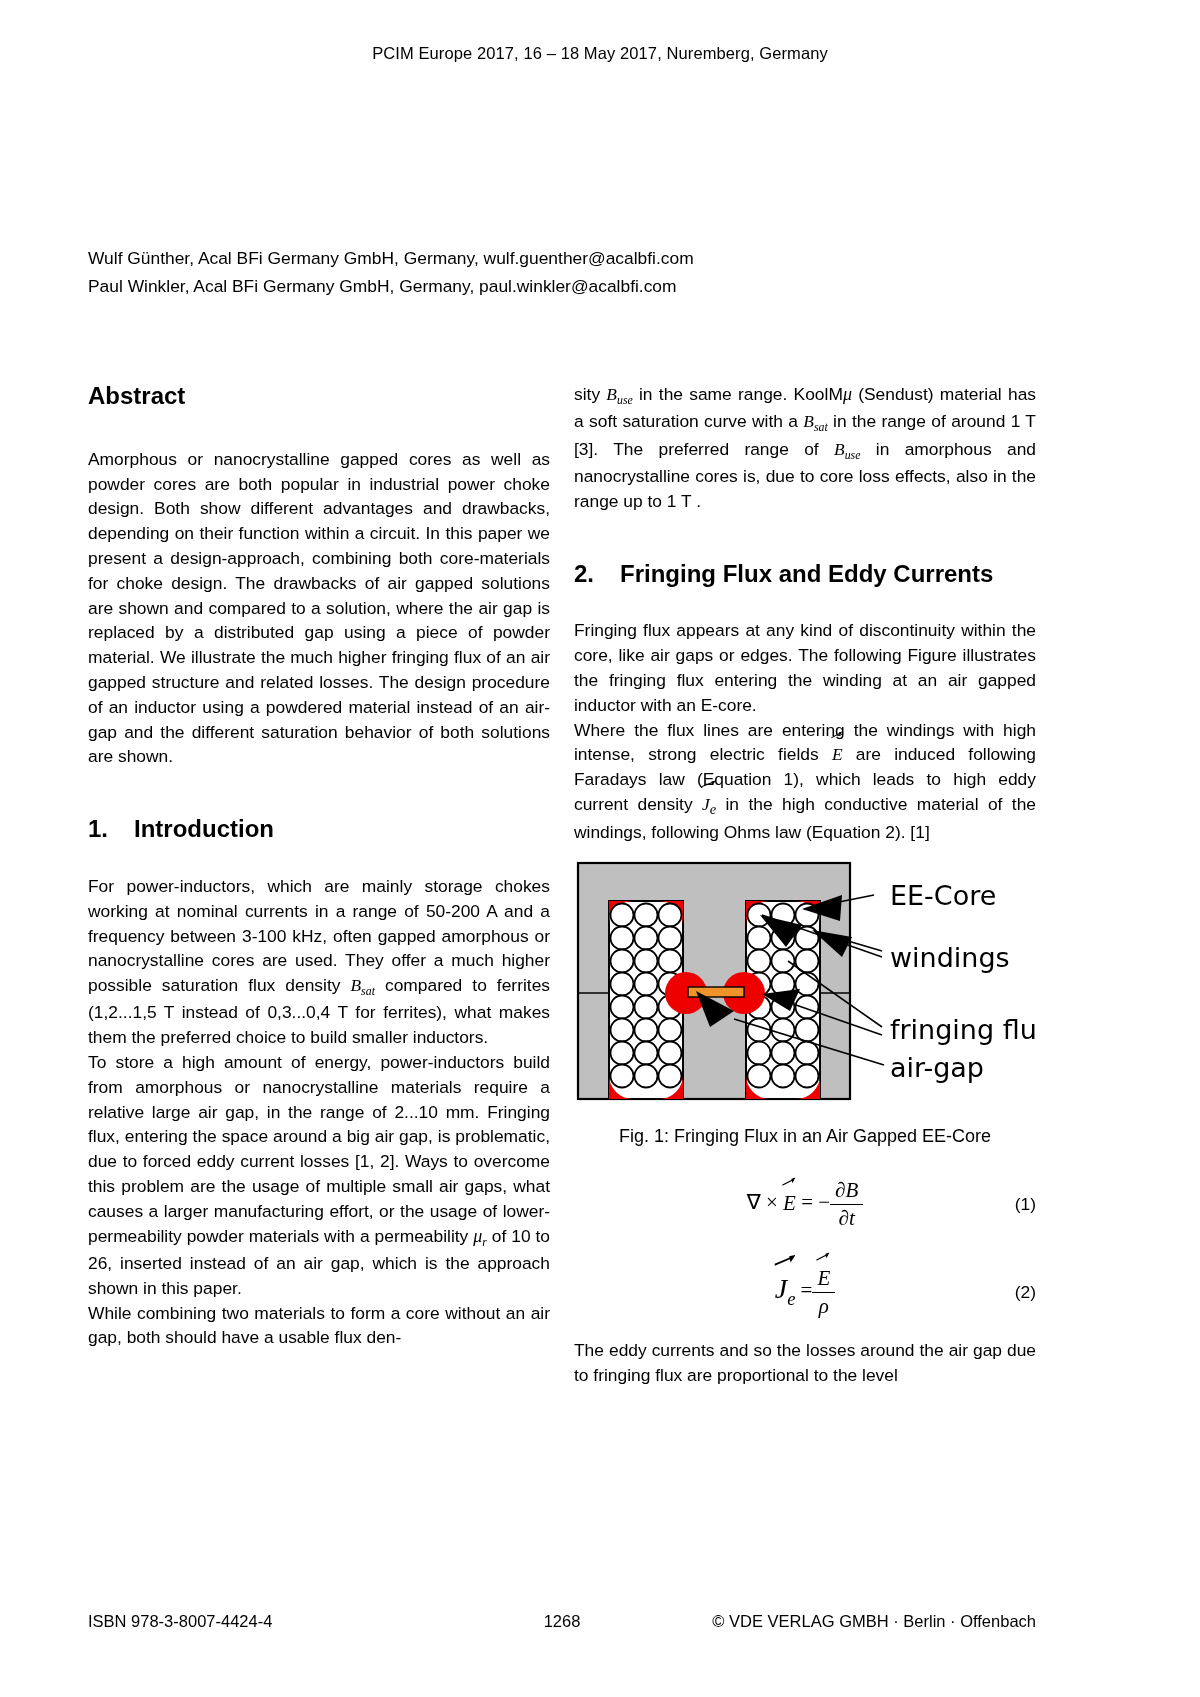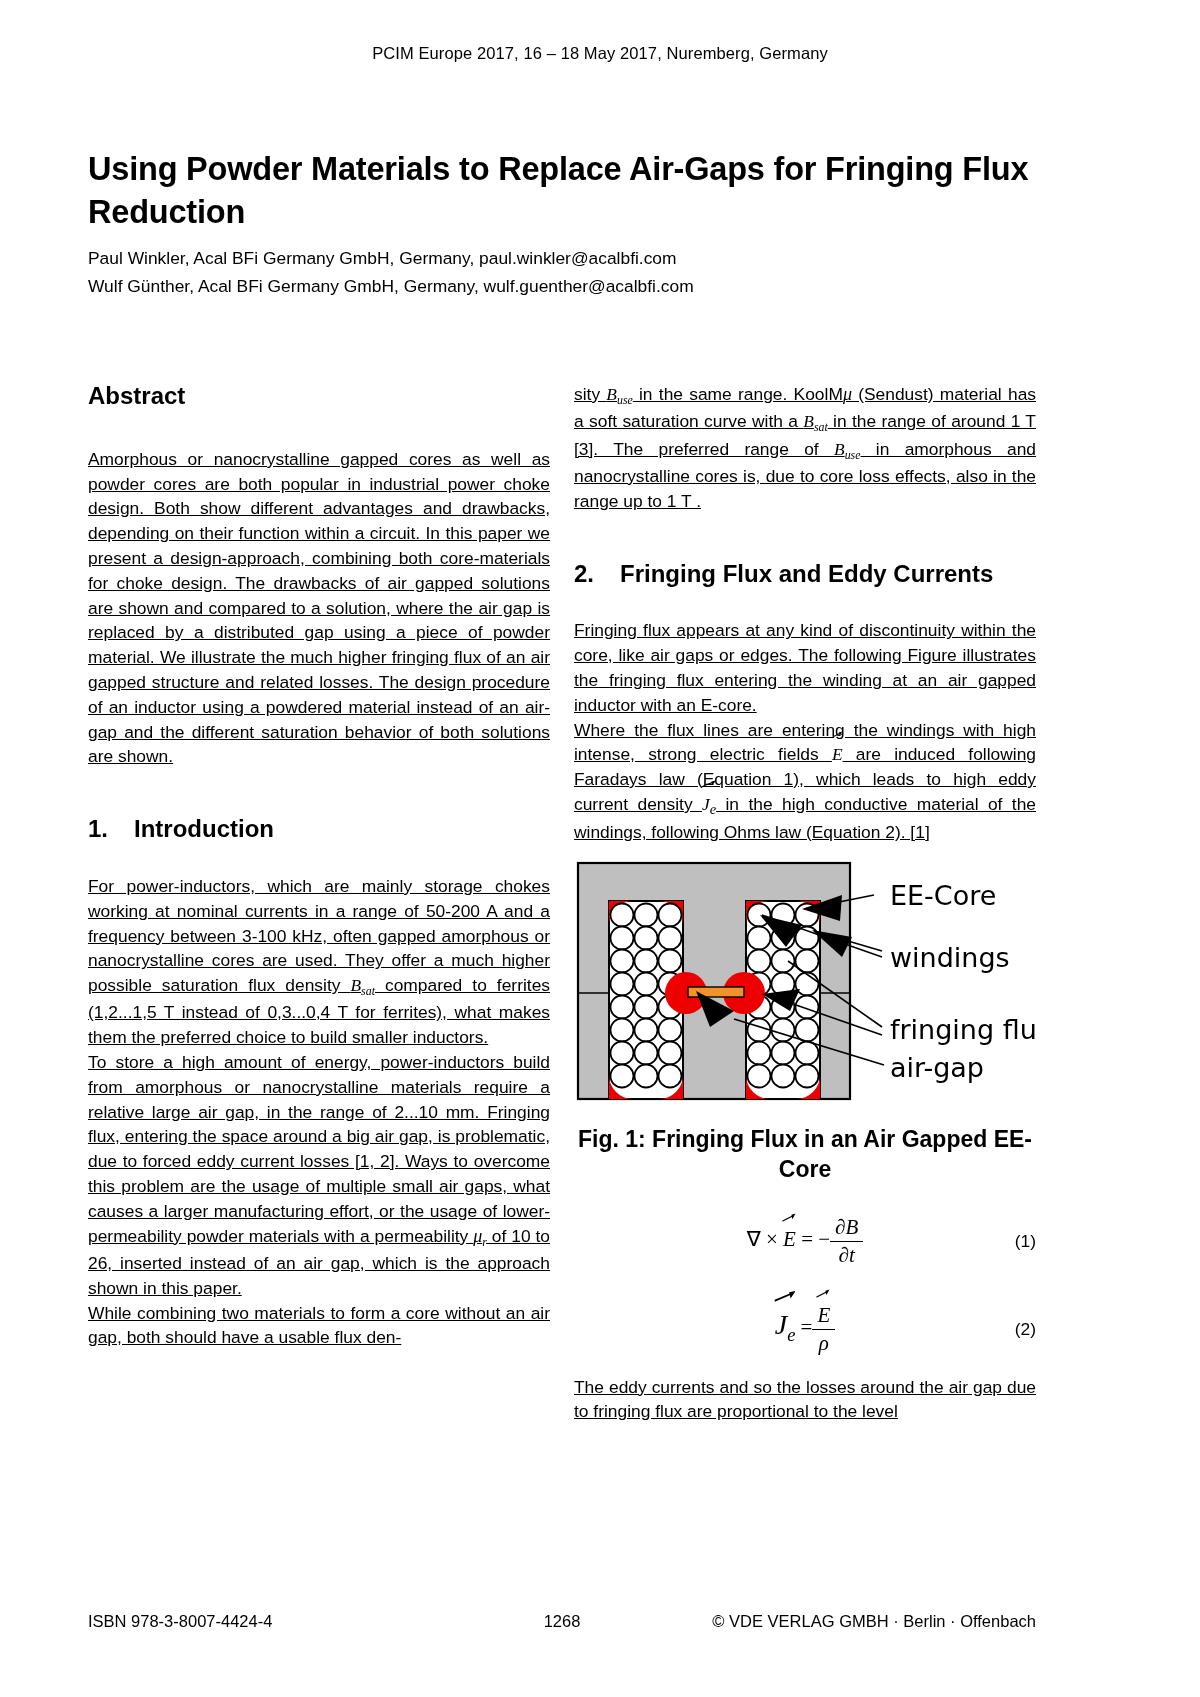--- a/index.html
+++ b/index.html
@@ -73,21 +73,20 @@
     display: inline-block;
     width: 46px;
   }
   p.body {
     font-size: 17.4px;
     line-height: 1.425;
     margin: 0;
     text-align: justify;
     text-justify: inter-word;
     hyphens: none;
-    text-decoration: underline;
   }
   .gap-abstract { height: 36px; }
   .gap-sec { height: 46px; }
   .gap-sec-after { height: 30px; }
 
   
   .mi {
     font-family: "Liberation Serif", serif;
     font-style: italic;
     font-size: 17.4px;
@@ -120,24 +119,23 @@
   .figure-block {
     margin-top: 14px;
     text-align: center;
   }
   .fig-canvas {
     position: relative;
     width: 462px;
     height: 246px;
   }
   .fig-caption {
-    font-size: 23px;
+    font-size: 18px;
     margin-top: 20px;
     line-height: 1.3;
-    font-weight: bold;
   }
 
   
   .eq-row {
     position: relative;
     width: 462px;
     height: 58px;
     margin-top: 30px;
   }
   .eq-body {
@@ -184,25 +182,24 @@
   .footer .fc { position: absolute; left: 0; top: 0; width: 948px; text-align: center; }
   .footer .fr { position: absolute; right: 0; top: 0; }
 </style>
 </head>
 <body>
 
 <div class="page">
 
   <div class="running-head">PCIM Europe 2017, 16 – 18 May 2017, Nuremberg, Germany</div>
 
-  <div class="title">Using Powder Materials to Replace Air-Gaps for Fringing Flux Reduction</div>
 
   <div class="authors">
+    <div>Wulf Günther, Acal BFi Germany GmbH, Germany, wulf.guenther@acalbfi.com</div>
     <div>Paul Winkler, Acal BFi Germany GmbH, Germany, paul.winkler@acalbfi.com</div>
-    <div>Wulf Günther, Acal BFi Germany GmbH, Germany, wulf.guenther@acalbfi.com</div>
   </div>
 
   <div class="columns">
 
     <div class="col col-left">
 
       <h2 class="sec">Abstract</h2>
       <div class="gap-abstract"></div>
       <p class="body">Amorphous or nanocrystalline gapped cores as well as powder cores are both popular in industrial power choke design. Both show different advantages and drawbacks, depending on their function within a circuit. In this paper we present a design-approach, combining both core-materials for choke design. The drawbacks of air gapped solutions are shown and compared to a solution, where the air gap is replaced by a distributed gap using a piece of powder material. We illustrate the much higher fringing flux of an air gapped structure and related losses. The design procedure of an inductor using a powdered material instead of an air-gap and the different saturation behavior of both solutions are shown.</p>
 

